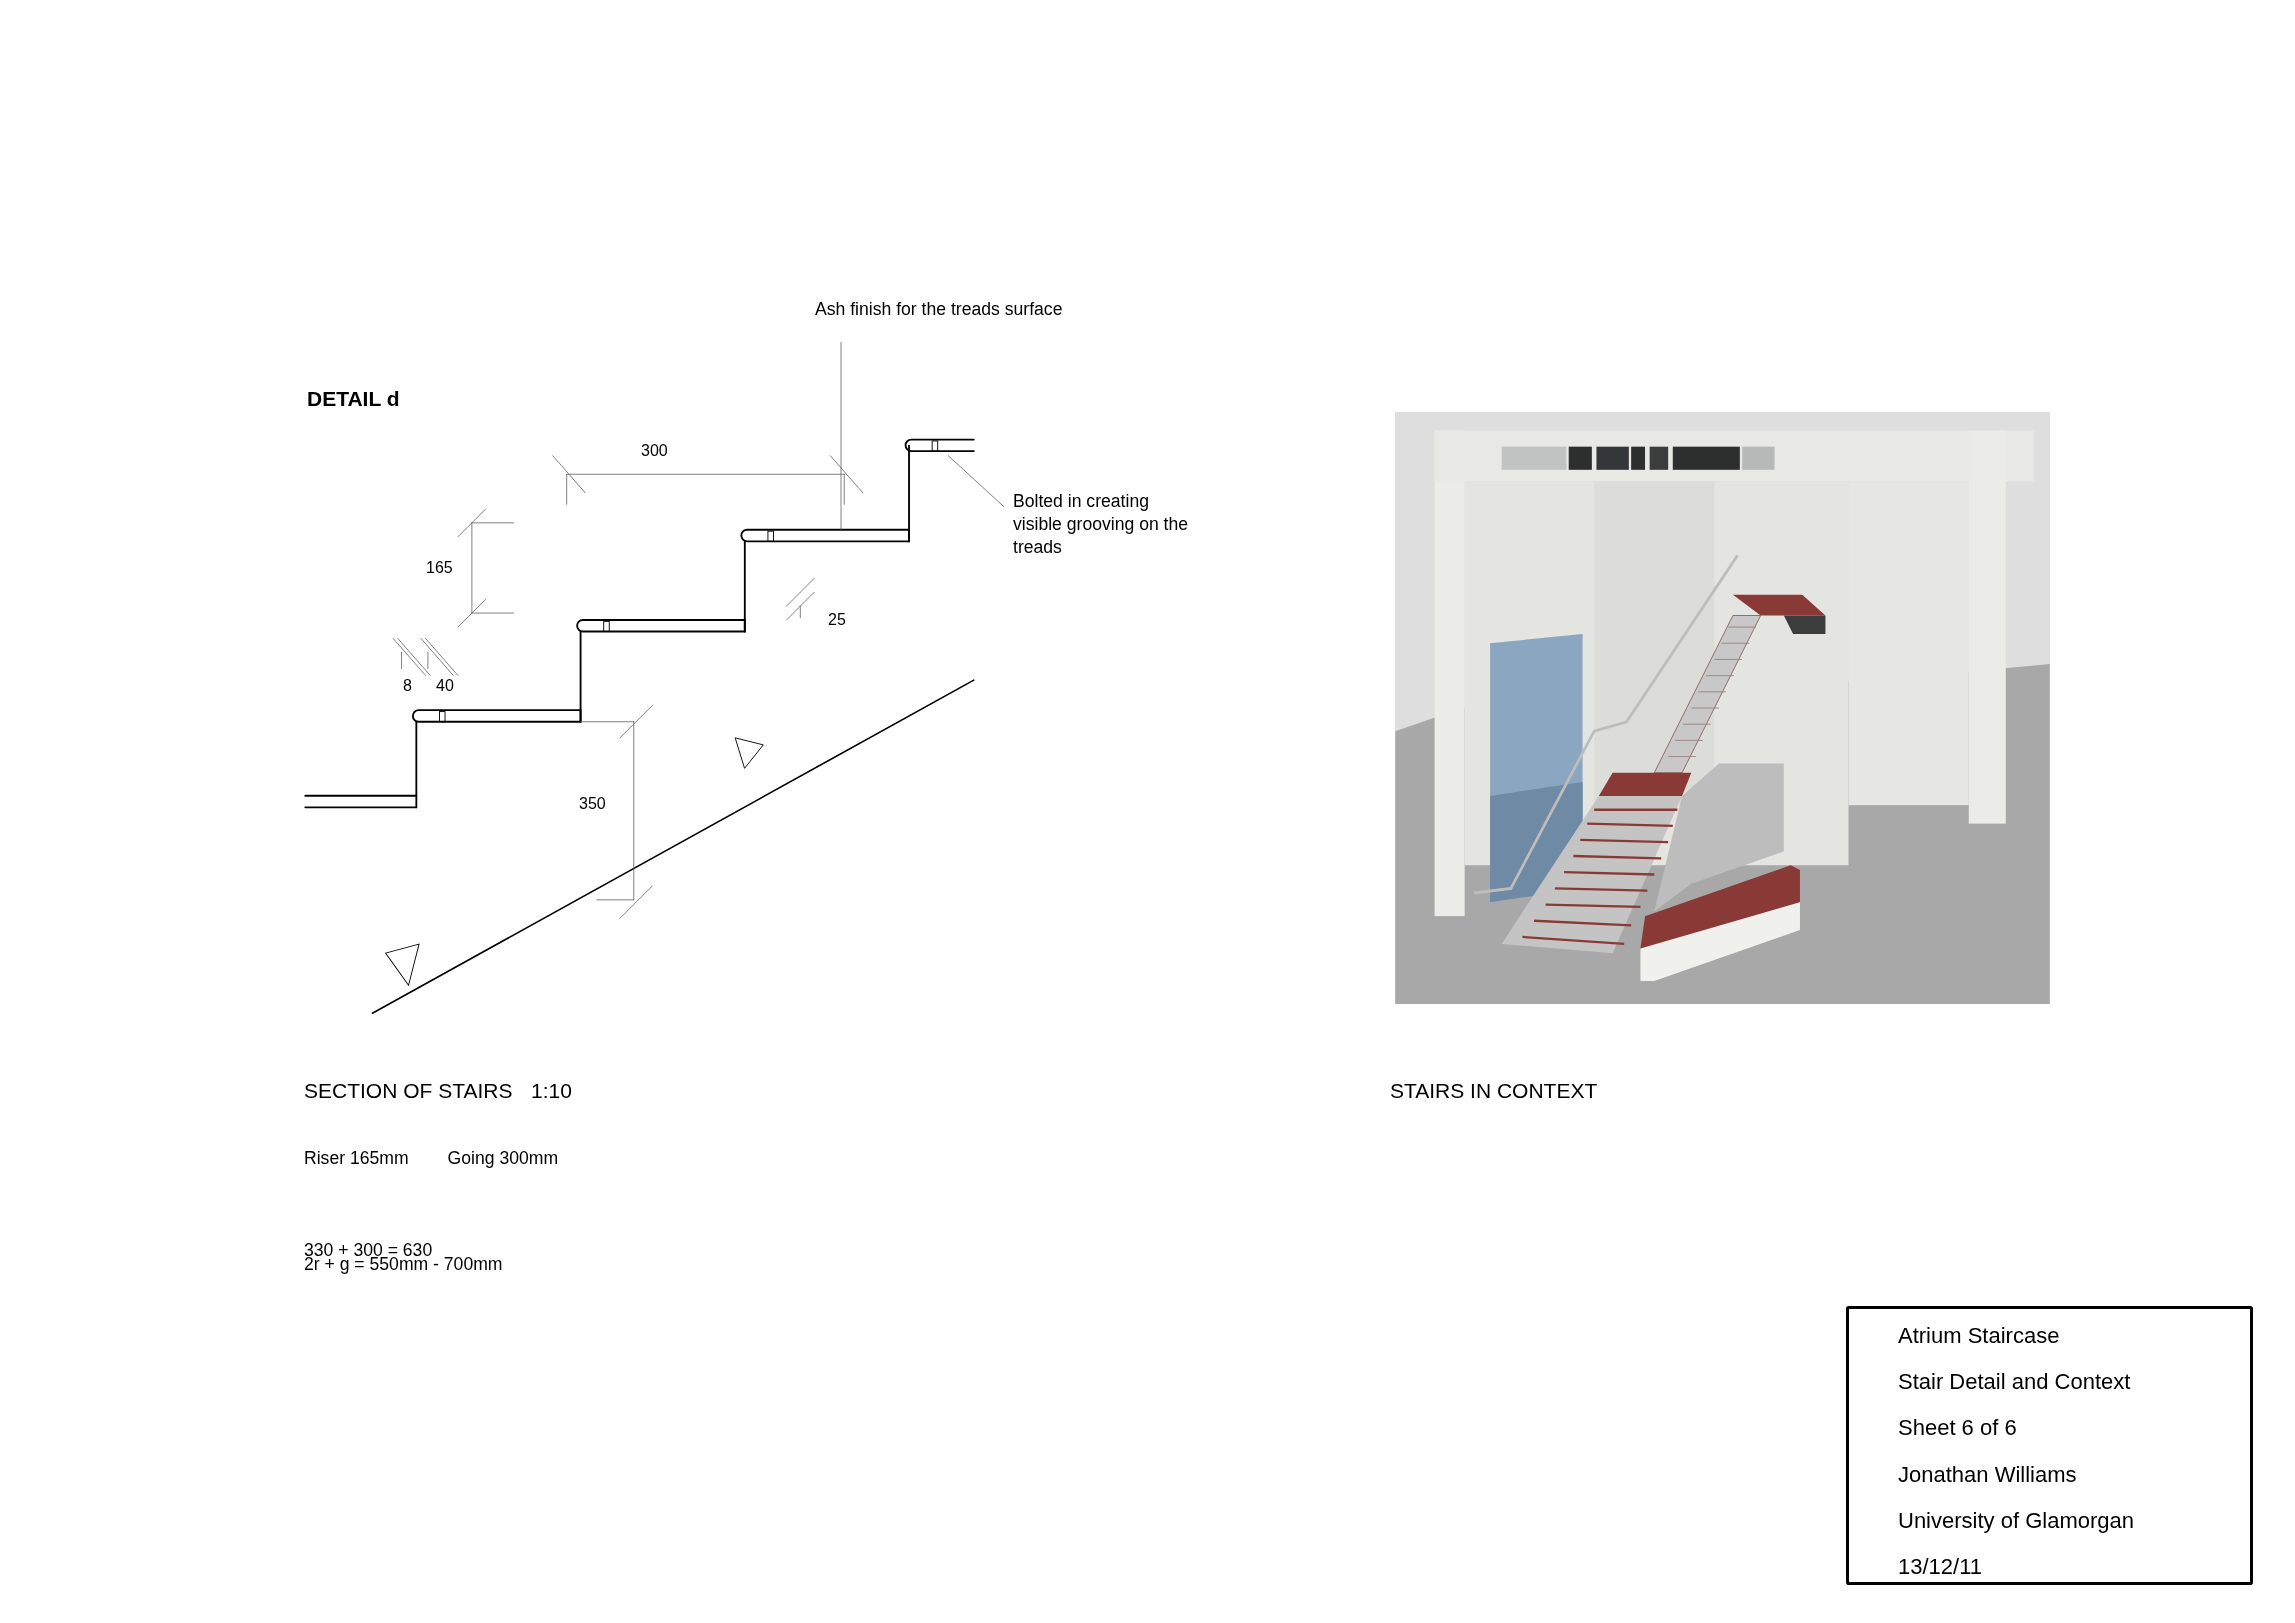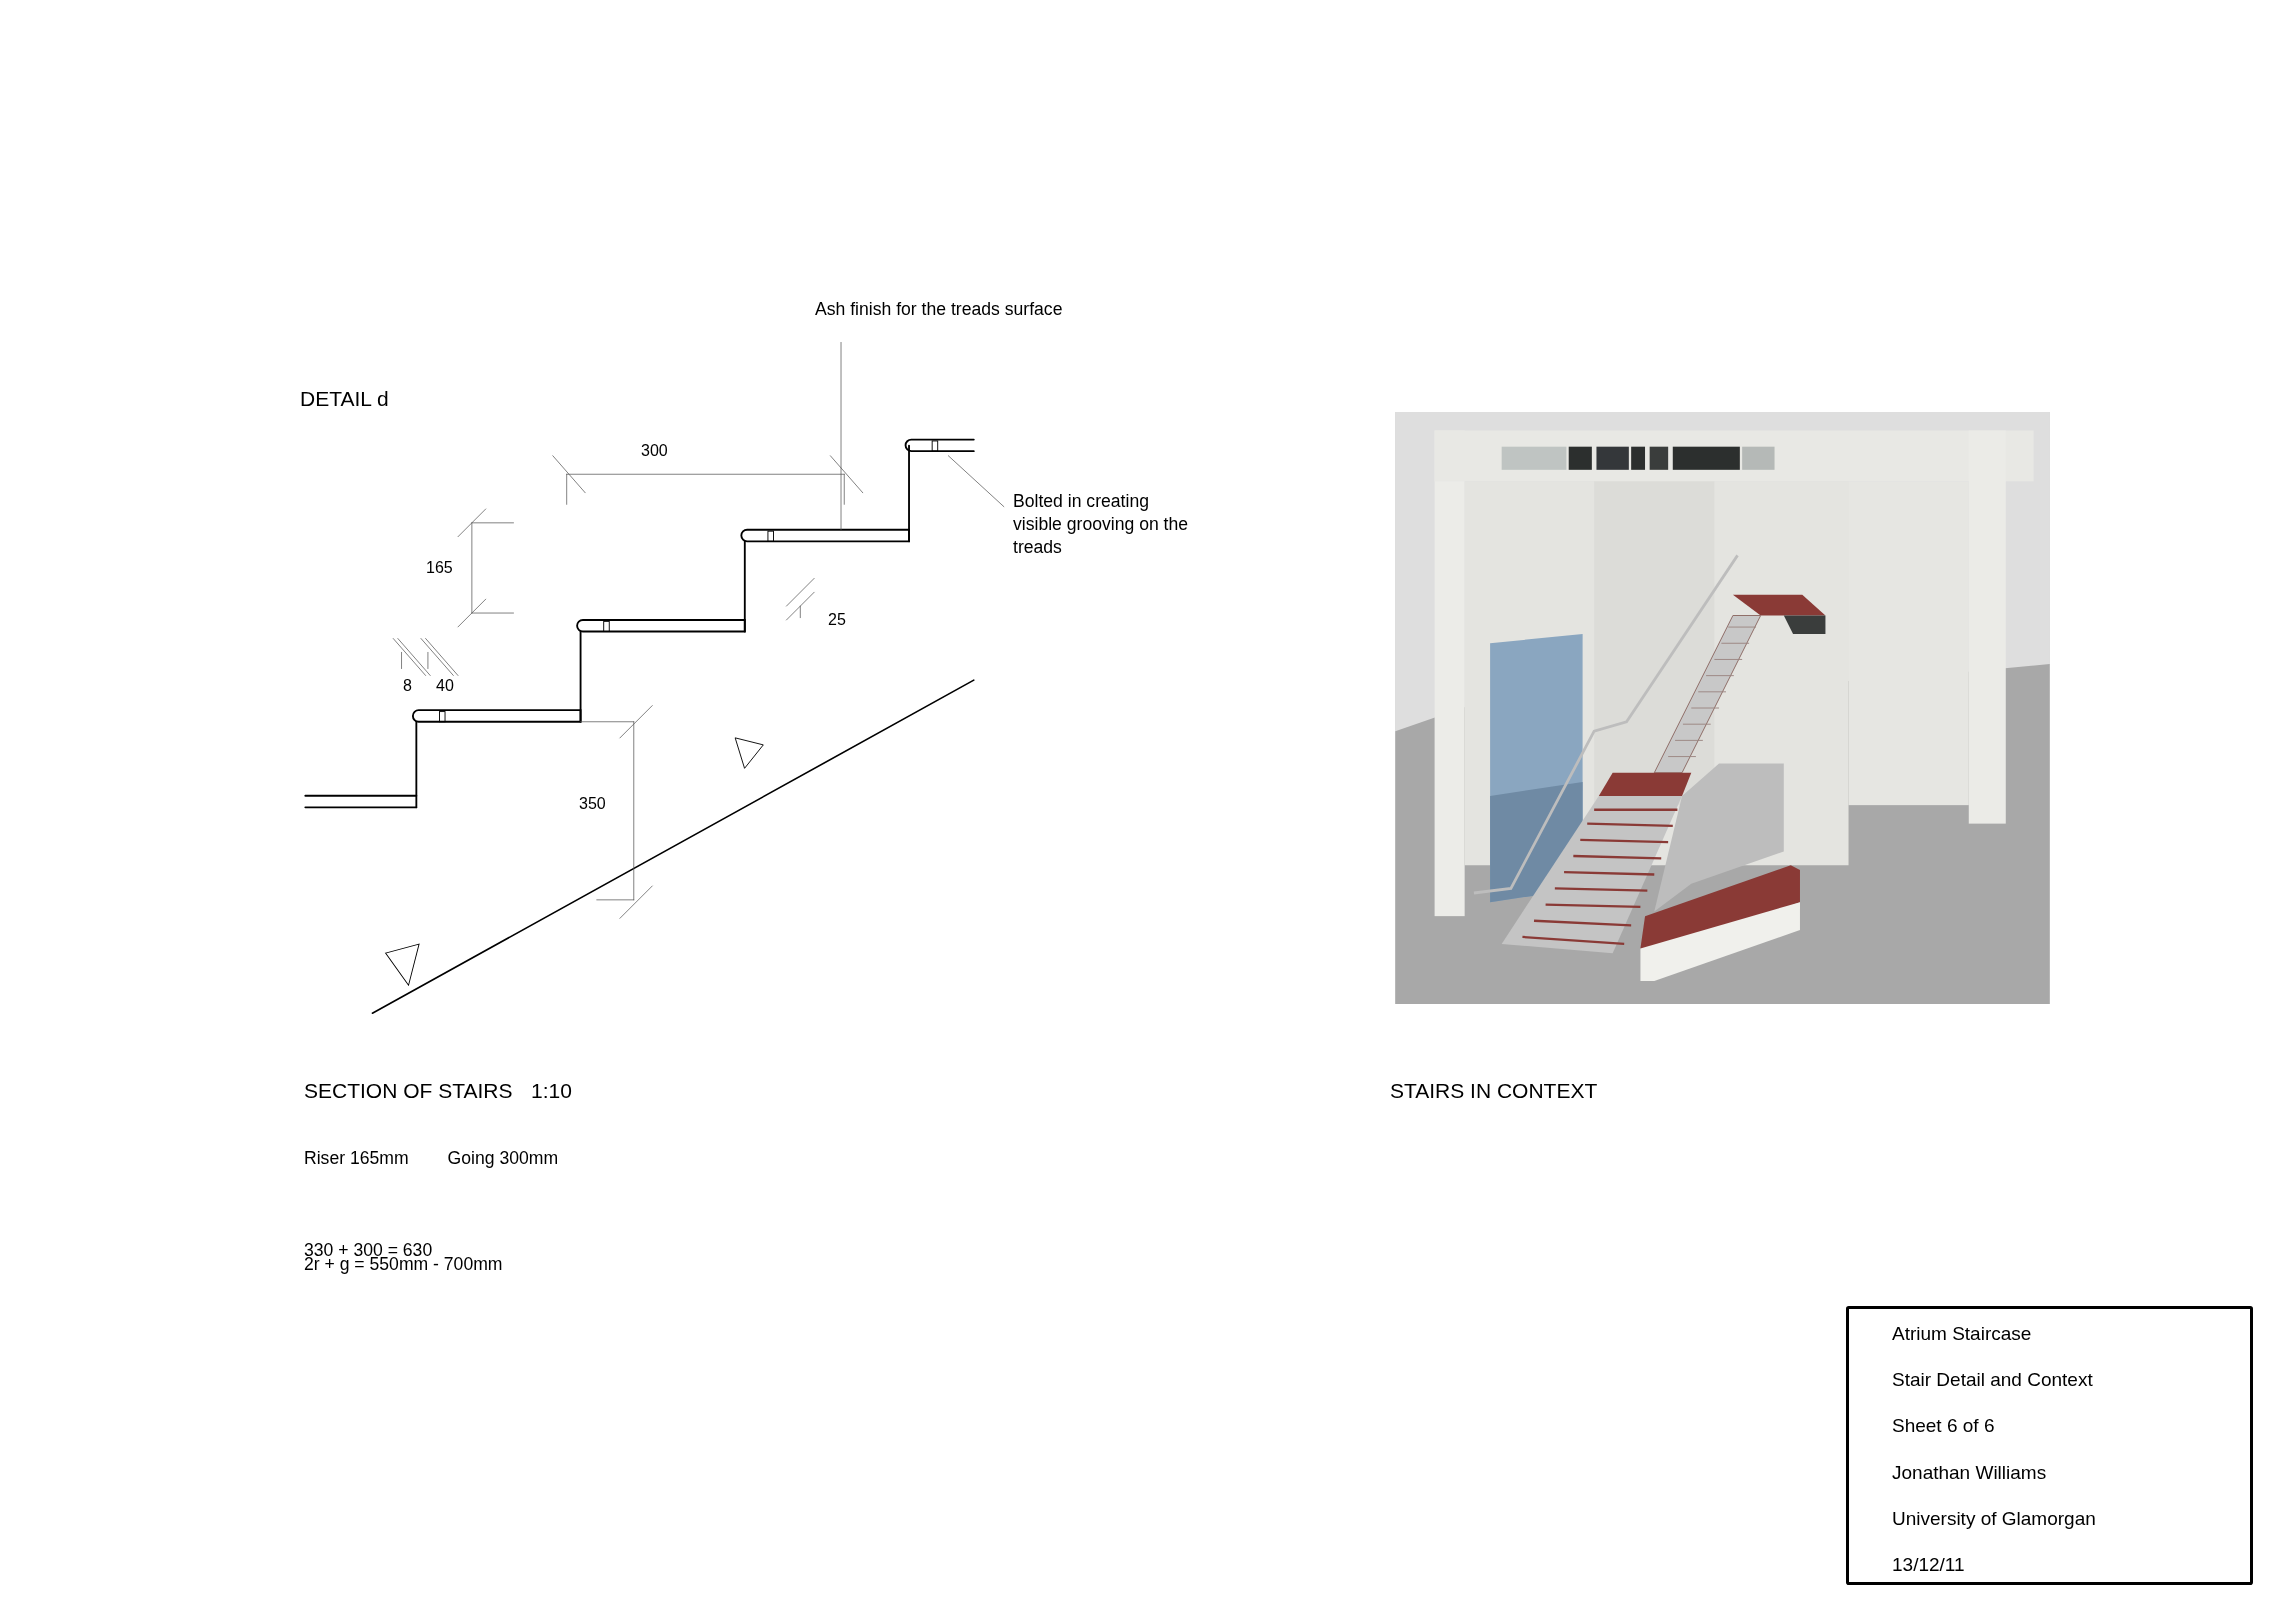--- a/index.html
+++ b/index.html
@@ -8,21 +8,21 @@
     .abs { position: absolute; }
     .lbl { position: absolute; white-space: nowrap; line-height: 1; }
     .big { font-size: 21px; }
     .sm  { font-size: 17.6px; }
     .dim { font-size: 16px; }
     svg.drawing { position: absolute; left: 0; top: 0; }
     .render { position: absolute; left: 1395px; top: 412px; width: 655px; height: 592px;
               background: #dcdcdc; overflow: hidden; }
     .titleblock { position: absolute; left: 1846px; top: 1306px; width: 407px; height: 279px;
                   border: 3.2px solid #000; border-radius: 2.8px; box-sizing: border-box; }
-    .tb-line { position: absolute; left: 43px; font-size: 19px; white-space: nowrap; }
+    .tb-line { position: absolute; left: 49px; font-size: 22px; white-space: nowrap; }
   </style>
 </head>
 <body>
 
 <svg class="drawing" width="2295" height="1623" viewBox="0 0 4961 3508" xmlns="http://www.w3.org/2000/svg">
   <g fill="none" stroke="#000" stroke-linecap="round">
 
     <line x1="660" y1="1720" x2="900" y2="1720" stroke-width="4"></line>
     <line x1="660" y1="1745" x2="900" y2="1745" stroke-width="4"></line>
 
@@ -91,21 +91,21 @@
       <line x1="1340" y1="1595" x2="1410" y2="1525"></line>
       <line x1="1340" y1="1985" x2="1410" y2="1915"></line>
     </g>
 
     <line x1="1818" y1="740" x2="1818" y2="1145" stroke-width="1.6" stroke="#555"></line>
 
     <line x1="2050" y1="985" x2="2170" y2="1095" stroke-width="1.6" stroke="#555"></line>
   </g>
 </svg>
 
-<div class="lbl big" style="left:300px; top:388px;">DETAIL d</div>
+<div class="lbl big" style="left:307px; top:388px;font-weight:bold;">DETAIL d</div>
 <div class="lbl sm" style="left:815px; top:301px;">Ash finish for the treads surface</div>
 <div class="abs sm" style="left:1013px; top:490px; line-height:23px;">
   <div>Bolted in creating</div>
   <div>visible grooving on the</div>
   <div>treads</div>
 </div>
 
 <div class="lbl dim" style="left:641px; top:443px;">300</div>
 <div class="lbl dim" style="left:426px; top:560px;">165</div>
 <div class="lbl dim" style="left:403px; top:678px;">8</div>

